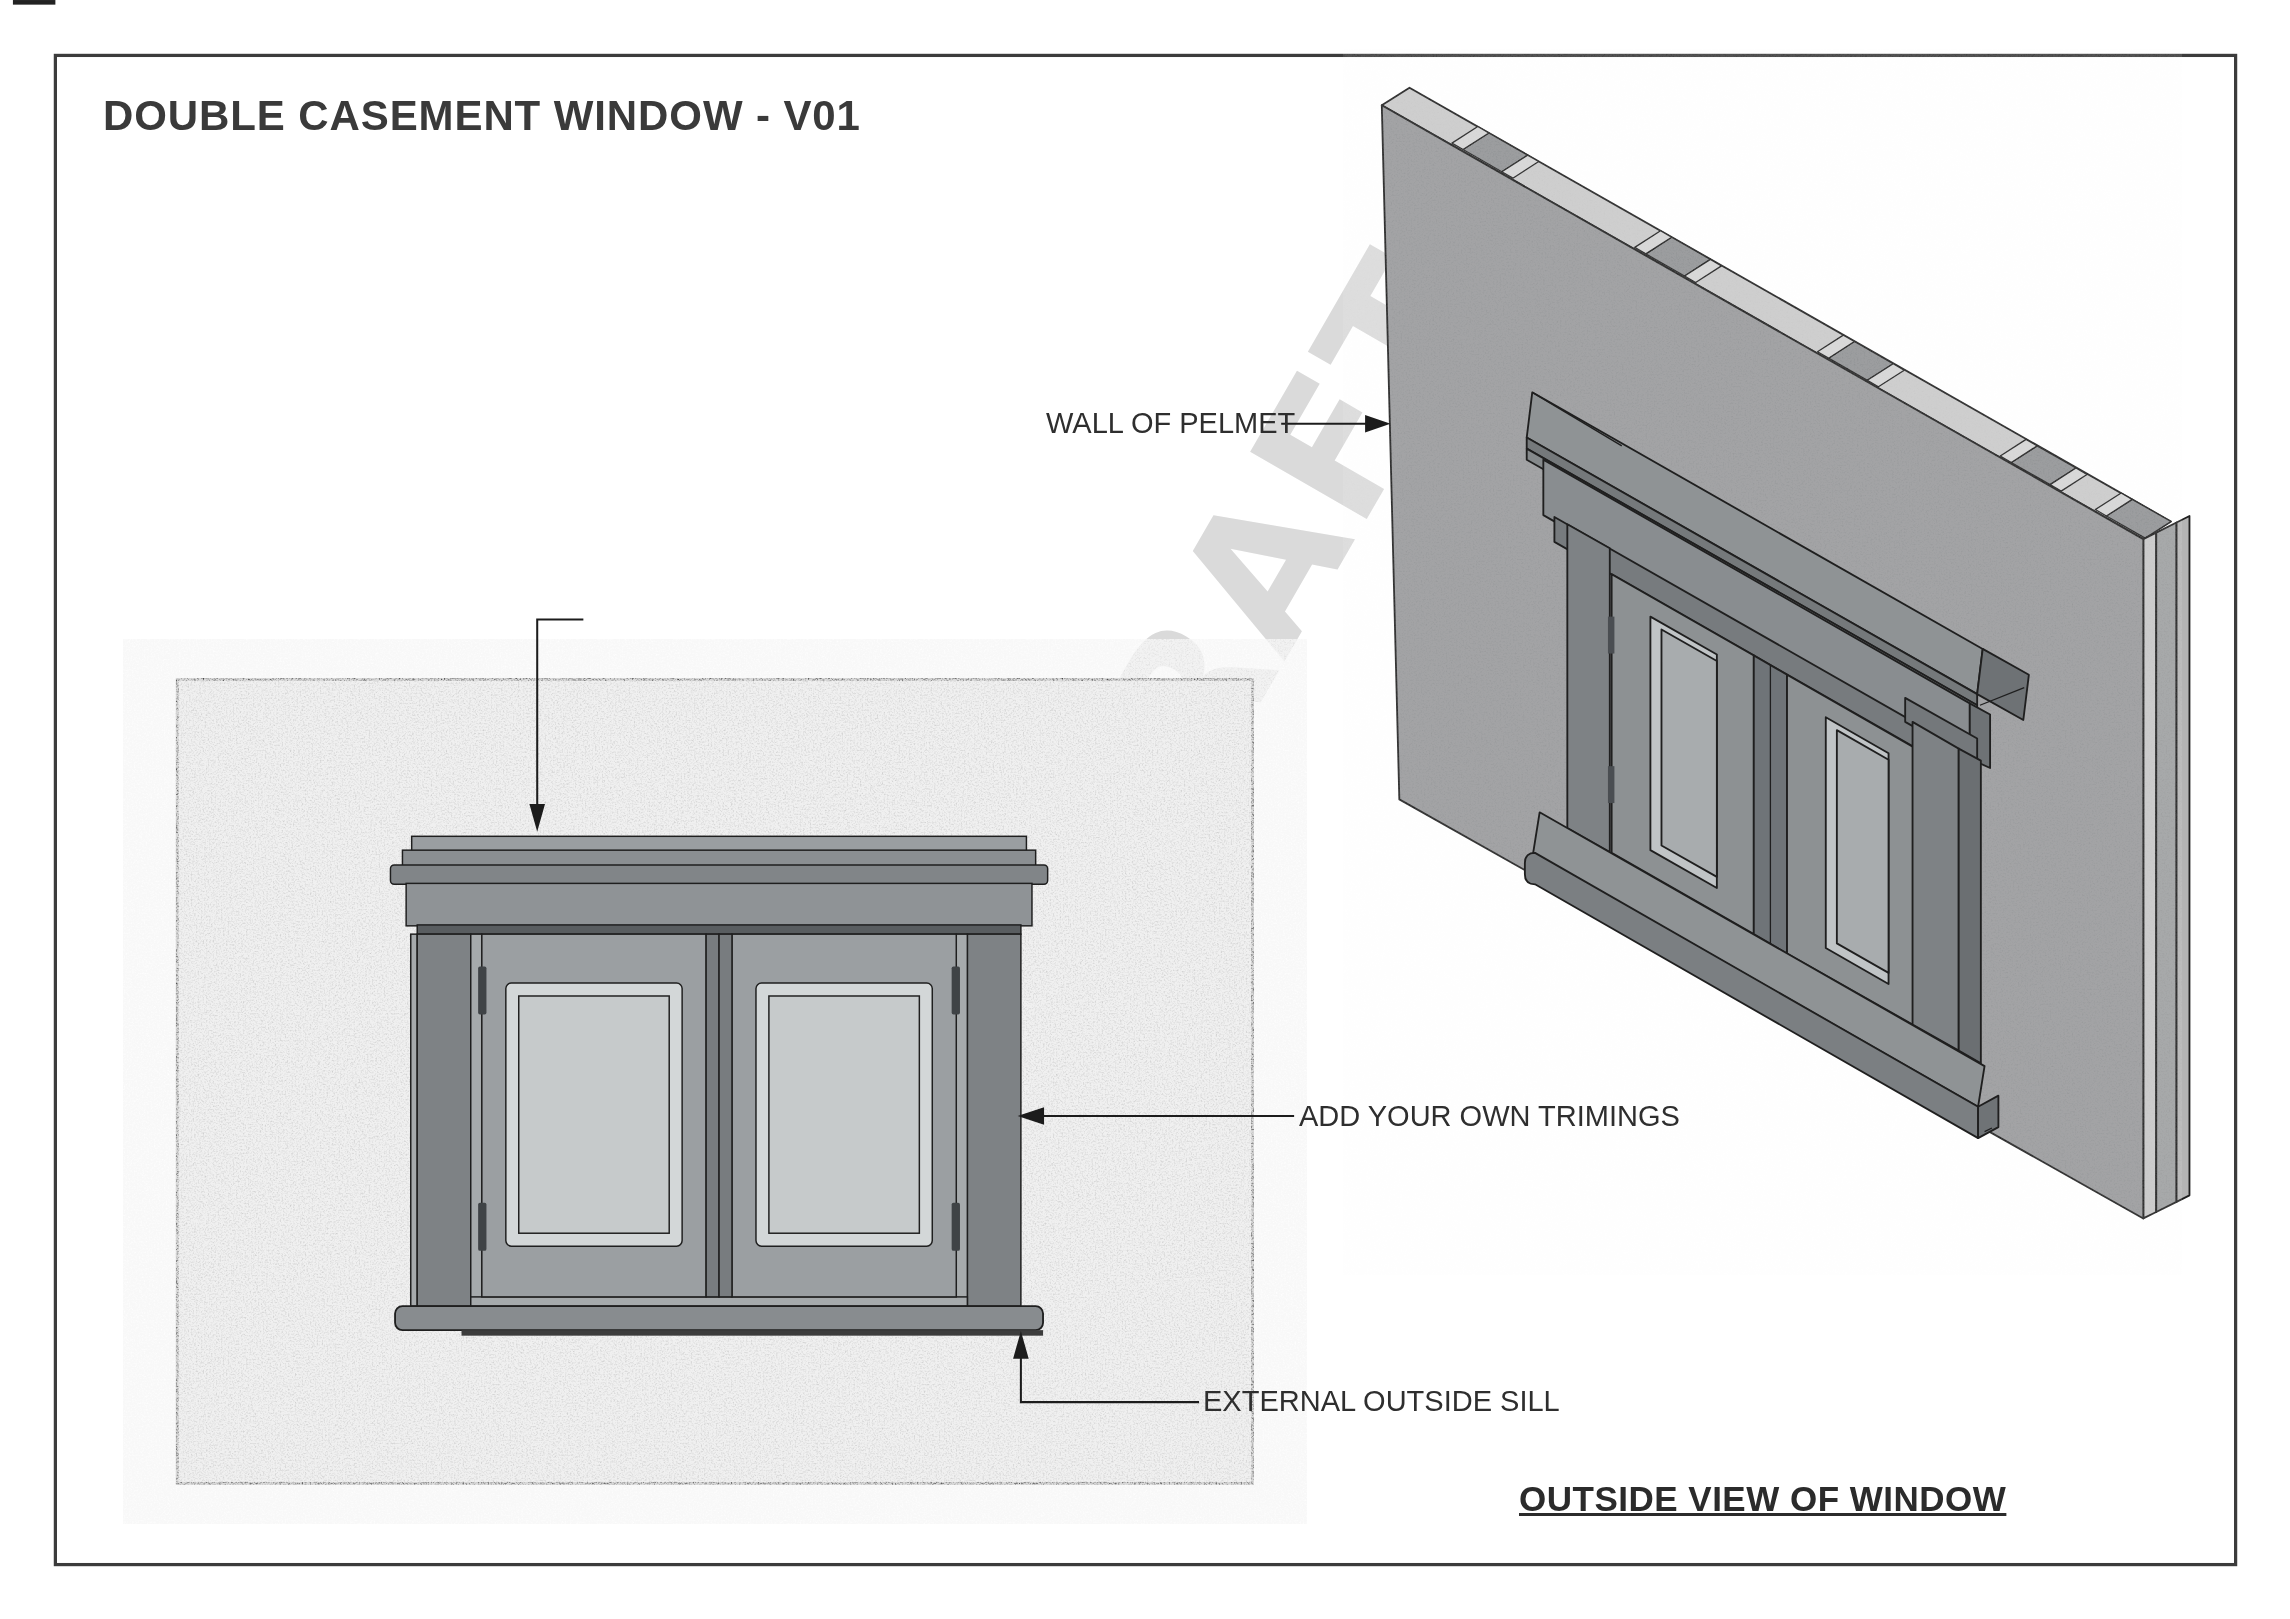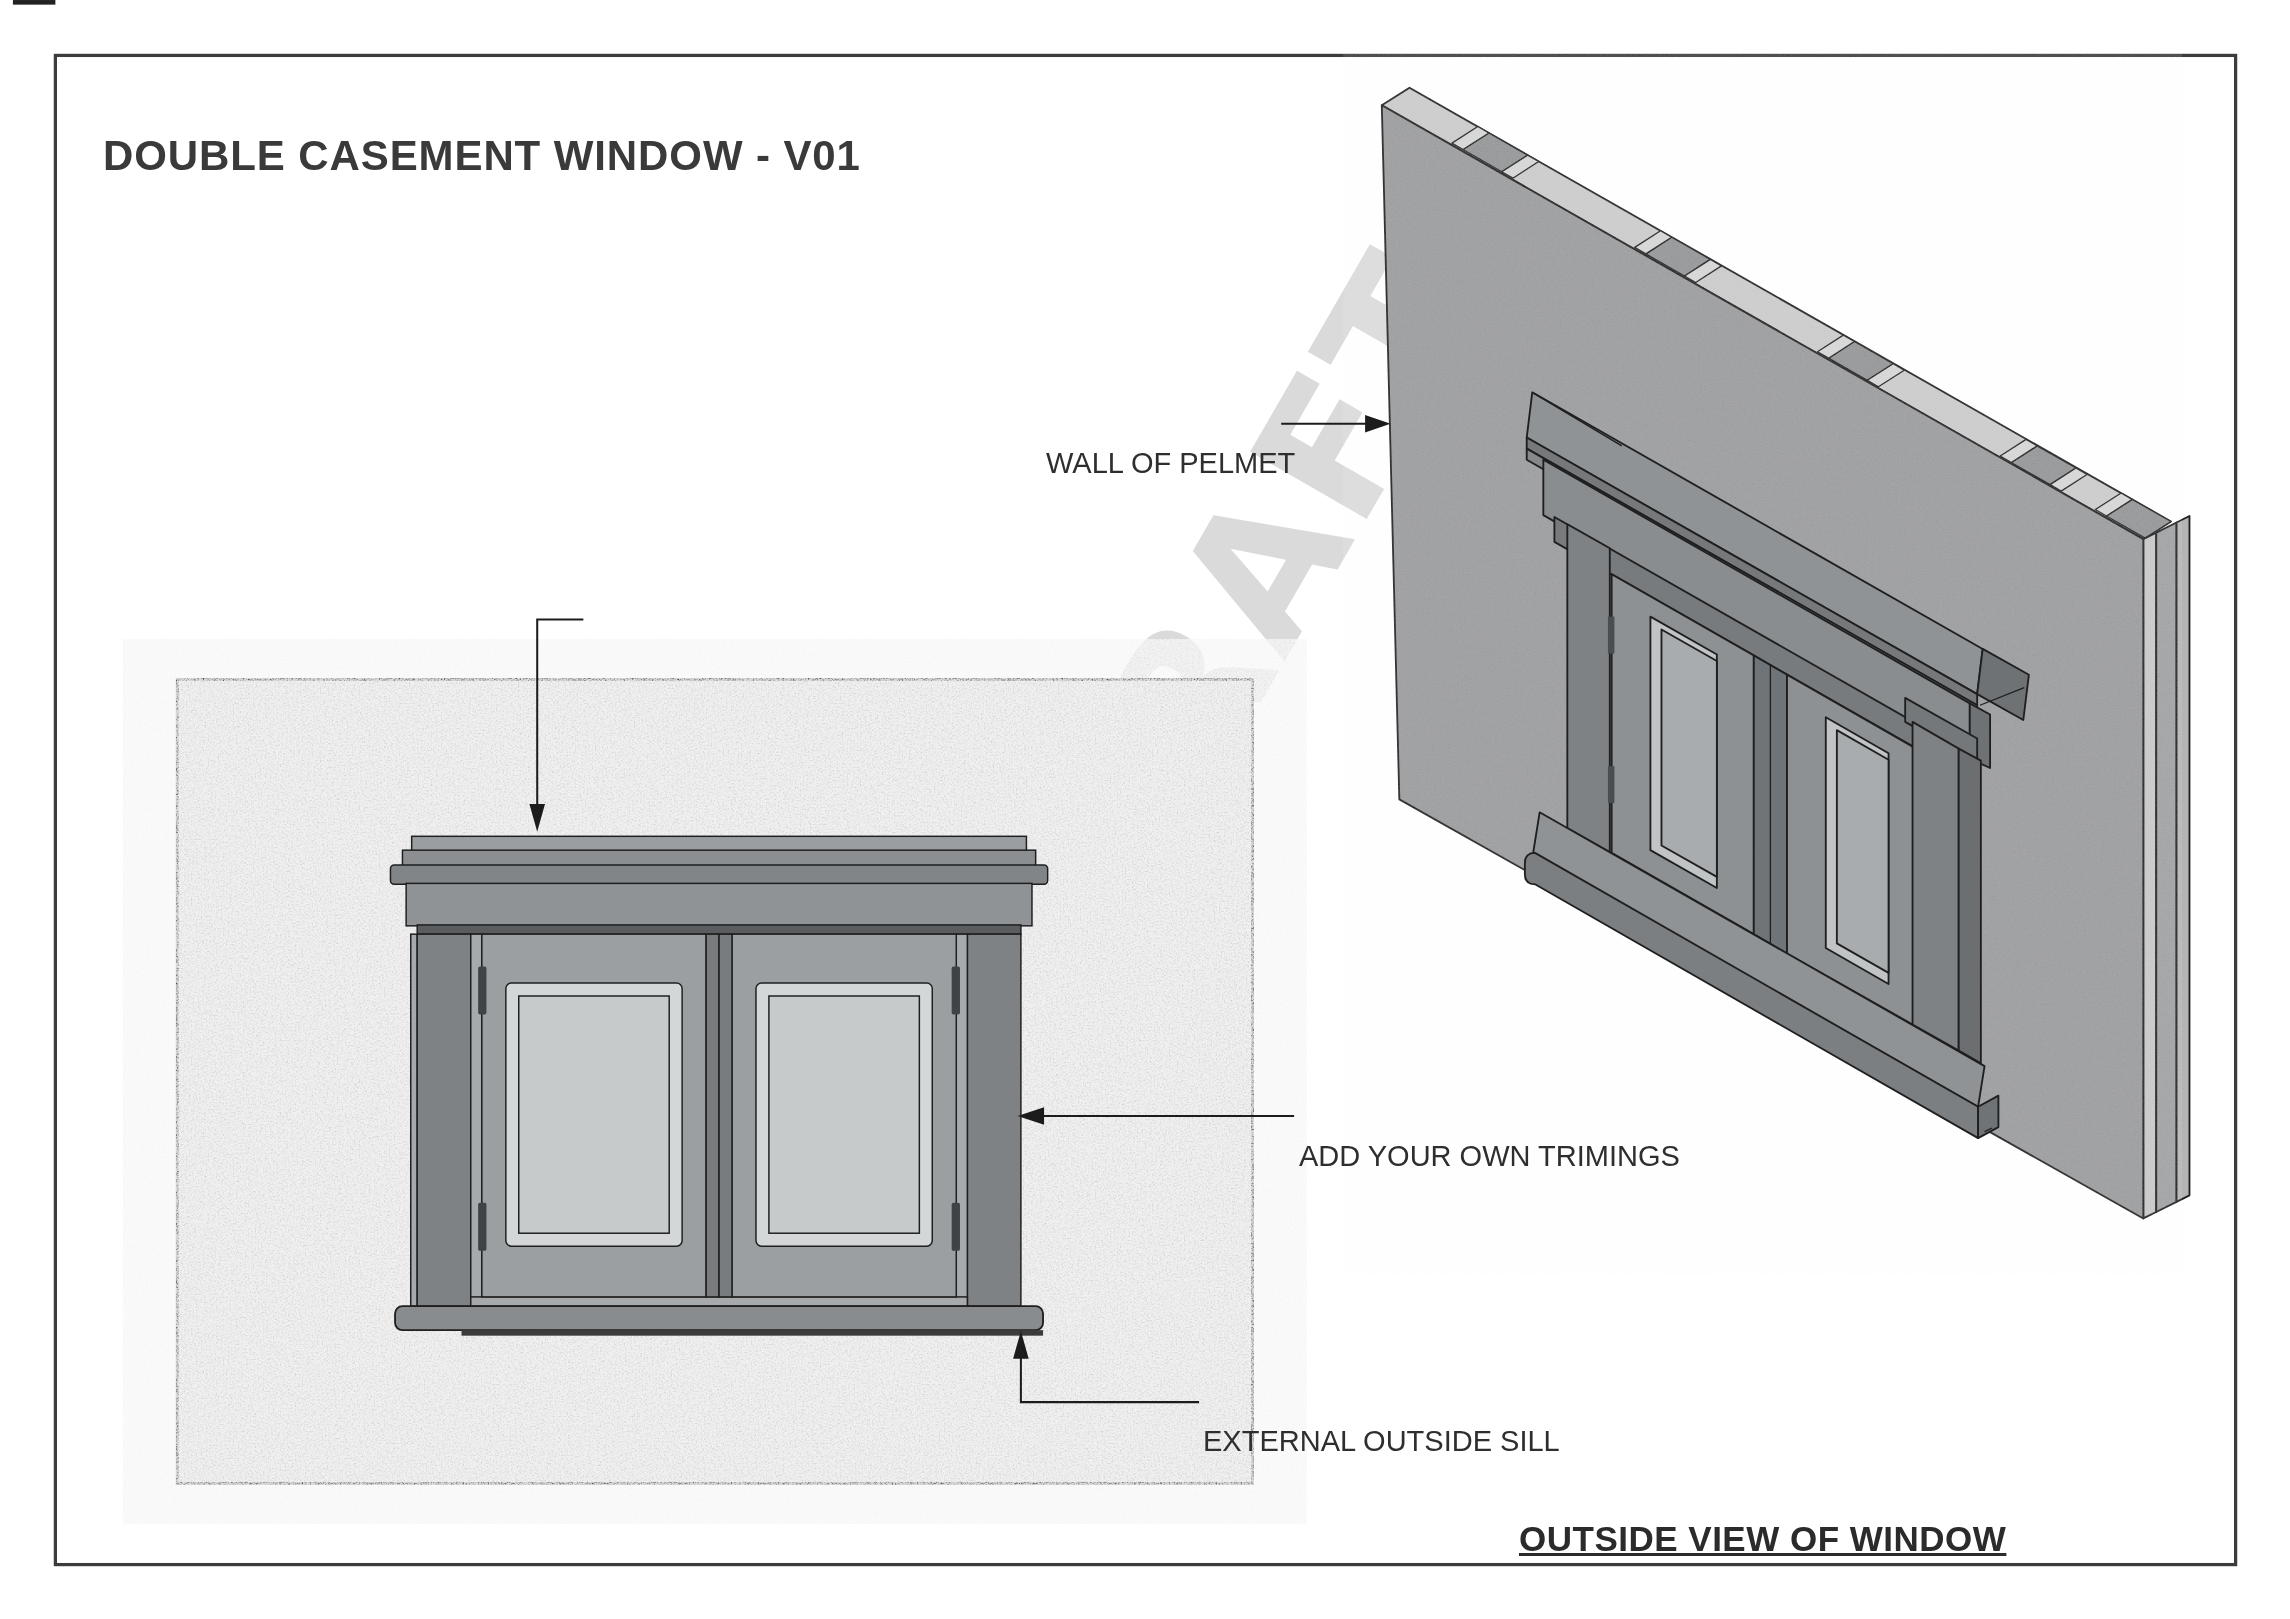--- a/index.html
+++ b/index.html
@@ -1,19 +1,19 @@
 <!DOCTYPE html>
 <html style="font-size:14.8px"><head>
 <meta charset="utf-8">
 <style>
   html,body{margin:0;padding:0;background:#ffffff;}
   #stage{position:relative;width:2291px;height:1620px;background:#ffffff;overflow:hidden;
          font-family:"Liberation Sans",sans-serif;}
   #drawing{position:absolute;left:0;top:0;}
-  .txt{position:absolute;color:#2e2e2e;white-space:nowrap;margin-top:40px;}
+  .txt{position:absolute;color:#2e2e2e;white-space:nowrap;}
   #title{left:103px;top:92px;font-size:42px;font-weight:bold;color:#3a3a3a;letter-spacing:0.9px;}
   #caption{left:1519px;top:1479px;font-size:35px;font-weight:bold;color:#2b2b2b;letter-spacing:0.5px;text-decoration:underline;}
   #lbl-wall{left:1046px;top:407px;font-size:29px;}
   #lbl-pelmet{left:585px;top:605px;font-size:29px;}
   #lbl-trimings{left:1299px;top:1100px;font-size:29px;}
   #lbl-sill{left:1203px;top:1385px;font-size:29px;}
 </style>
 </head>
 <body>
 

